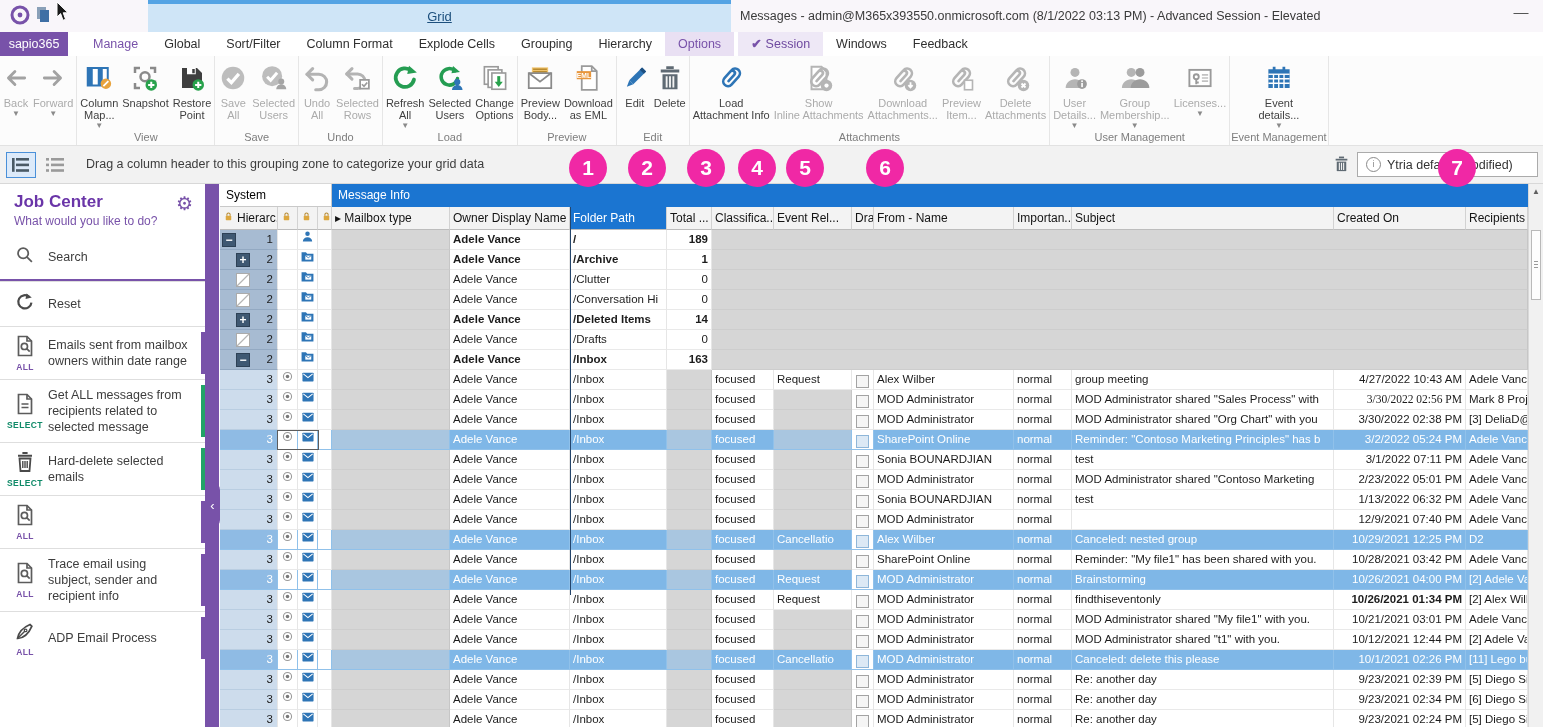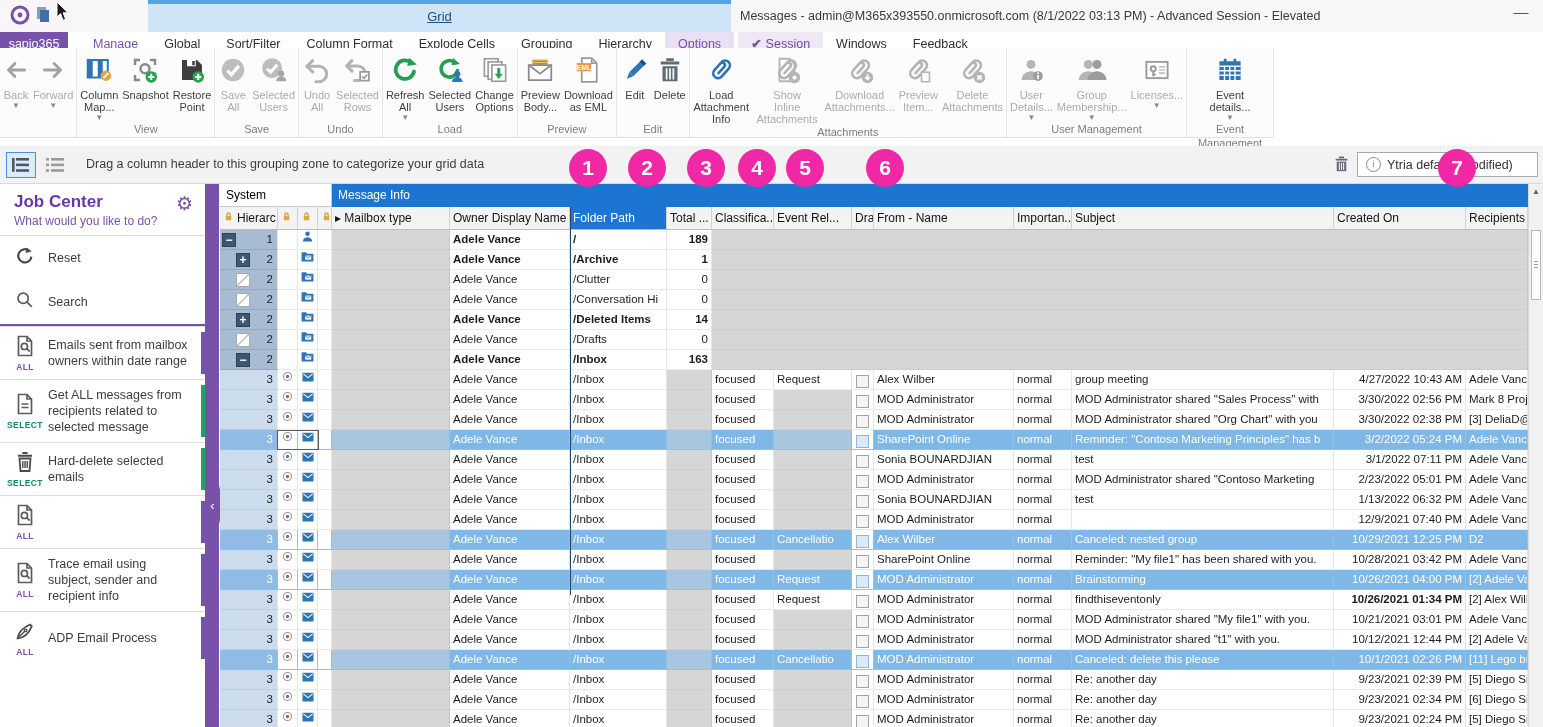--- a/index.html
+++ b/index.html
@@ -17,21 +17,21 @@
   .copyico{position:absolute;left:34px;top:5px;}
   
   .tabrow{position:absolute;left:0;top:32px;width:1543px;height:24px;background:#fff;display:flex;align-items:stretch;}
   .apptab{width:68px;background:#7852a9;color:#fff;font-size:12.5px;text-align:center;line-height:24px;}
   .tab{font-size:12.5px;color:#2f2f2f;line-height:24px;padding:0 13px;white-space:nowrap;}
   .tab.active{color:#7852a9;margin-left:12px;}
   .tab.ctxsel{background:#e9e0f3;color:#7852a9;}
   .tab.session{background:#eee8f6;color:#6f4aa0;margin-left:4px;}
   .tab.session .chk{color:#7852a9;font-weight:bold;margin-right:4px;}
   
-  .ribbon{position:absolute;left:0;top:48px;width:1274px;height:90px;background:#fcfcfc;
+  .ribbon{position:absolute;left:0;top:56px;width:1543px;height:90px;background:#fcfcfc;
           border-bottom:1px solid #e2e2e2;display:flex;box-sizing:border-box;}
   .rgroup{display:flex;flex-direction:column;border-right:1px solid #e6e6e6;padding:1px 1px 0;}
   .rbtnrow{flex:1;display:flex;justify-content:center;align-items:flex-start;}
   .rbtn{display:flex;flex-direction:column;align-items:center;padding:2px 2px 0;cursor:default;}
   .rbtn .ric{height:38px;display:flex;align-items:center;justify-content:center;}
   .rbtn .rlb{font-size:11px;line-height:12px;color:#3f3f3f;text-align:center;white-space:pre-line;}
   .rbtn.dis .rlb{color:#ababab;}
   .caret{color:#8a8a8a;font-size:8px;}
   .glabel{height:15px;font-size:11px;color:#7d7d7d;text-align:center;line-height:14px;}
   
@@ -569,37 +569,37 @@
     </div>
   </div>
 
   <div class="sidebar" id="sidebar">
     <div class="sbhead">
       <div class="sbtitle">Job Center</div>
       <span class="sbgear">⚙</span>
       <div class="sbsub">What would you like to do?</div>
     </div>
     <div id="sbitems">
+        <div class="sbitem first">
+          <div class="sbic">
+            <span><svg width="22" height="22" viewBox="0 0 24 24">
+                <circle cx="10" cy="10" r="5.6" fill="none" stroke="#5c5c5c" stroke-width="1.9"></circle>
+                <path d="M14.2 14.2L19.5 19.5" stroke="#5c5c5c" stroke-width="1.9"></path>
+              </svg></span>
+          </div>
+          <div class="sblabel">Search</div>
+        </div>
         <div class="sbitem">
           <div class="sbic">
             <span><svg width="22" height="22" viewBox="0 0 24 24">
                 <path d="M19 12.6A7.2 7.2 0 1 1 16.7 6.5" fill="none" stroke="#4a4a4a" stroke-width="2.4"></path>
                 <polygon points="13.6,2.6 19.4,7.2 12.6,8.6" fill="#4a4a4a"></polygon>
               </svg></span>
           </div>
           <div class="sblabel">Reset</div>
-        </div>
-        <div class="sbitem first">
-          <div class="sbic">
-            <span><svg width="22" height="22" viewBox="0 0 24 24">
-                <circle cx="10" cy="10" r="5.6" fill="none" stroke="#5c5c5c" stroke-width="1.9"></circle>
-                <path d="M14.2 14.2L19.5 19.5" stroke="#5c5c5c" stroke-width="1.9"></path>
-              </svg></span>
-          </div>
-          <div class="sblabel">Search</div>
         </div>
         <div class="sbitem">
           <div class="sbic">
             <span><svg width="24" height="24" viewBox="0 0 24 24">
                 <path d="M5.5 2.5h8.5l4.5 4.5v14.5H5.5z" fill="#fff" stroke="#5c5c5c" stroke-width="1.7"></path>
                 <path d="M14 2.5V7h4.5" fill="none" stroke="#5c5c5c" stroke-width="1.7"></path>
                 <circle cx="11.4" cy="12.4" r="3.1" fill="none" stroke="#5c5c5c" stroke-width="1.7"></circle>
                 <path d="M13.7 14.7l3 3" stroke="#5c5c5c" stroke-width="1.7"></path>
               </svg></span>
             <span class="sbbadge bp">ALL</span>
@@ -938,21 +938,21 @@
           <div class="gc " style="left: 350px; width: 97px;">/Inbox</div>
           <div class="gc gray" style="left: 447px; width: 45px;"></div>
           <div class="gc " style="left: 492px; width: 62px;">focused</div>
           <div class="gc gray" style="left: 554px; width: 78px;"></div>
           <div class="gc icn" style="left: 632px; width: 22px;">
             <div class="cb"></div>
           </div>
           <div class="gc " style="left: 654px; width: 140px;">MOD Administrator</div>
           <div class="gc " style="left: 794px; width: 58px;">normal</div>
           <div class="gc " style="left: 852px; width: 262px;">MOD Administrator shared "Sales Process" with</div>
-          <div class="gc r" style="left: 1114px; width: 132px;">3/30/2022 02:56 PM</div>
+          <div class="gc r" style="left: 1114px; width: 132px; font-family: Liberation Serif, serif;">3/30/2022 02:56 PM</div>
           <div class="gc " style="left: 1246px; width: 62px;">Mark 8 Projec</div>
         </div>
         <div class="grow">
           <div class="gc hier hiermsg" style="left: 0px; width: 58px;">
             <span class="num">3</span>
           </div>
           <div class="gc icn" style="left: 58px; width: 20px;">
             <span><svg width="13" height="13" viewBox="0 0 24 24">
                 <circle cx="12" cy="12" r="7.5" fill="#fff" stroke="#9a9a9a" stroke-width="2"></circle>
                 <circle cx="12" cy="12" r="3.2" fill="#787878"></circle>

